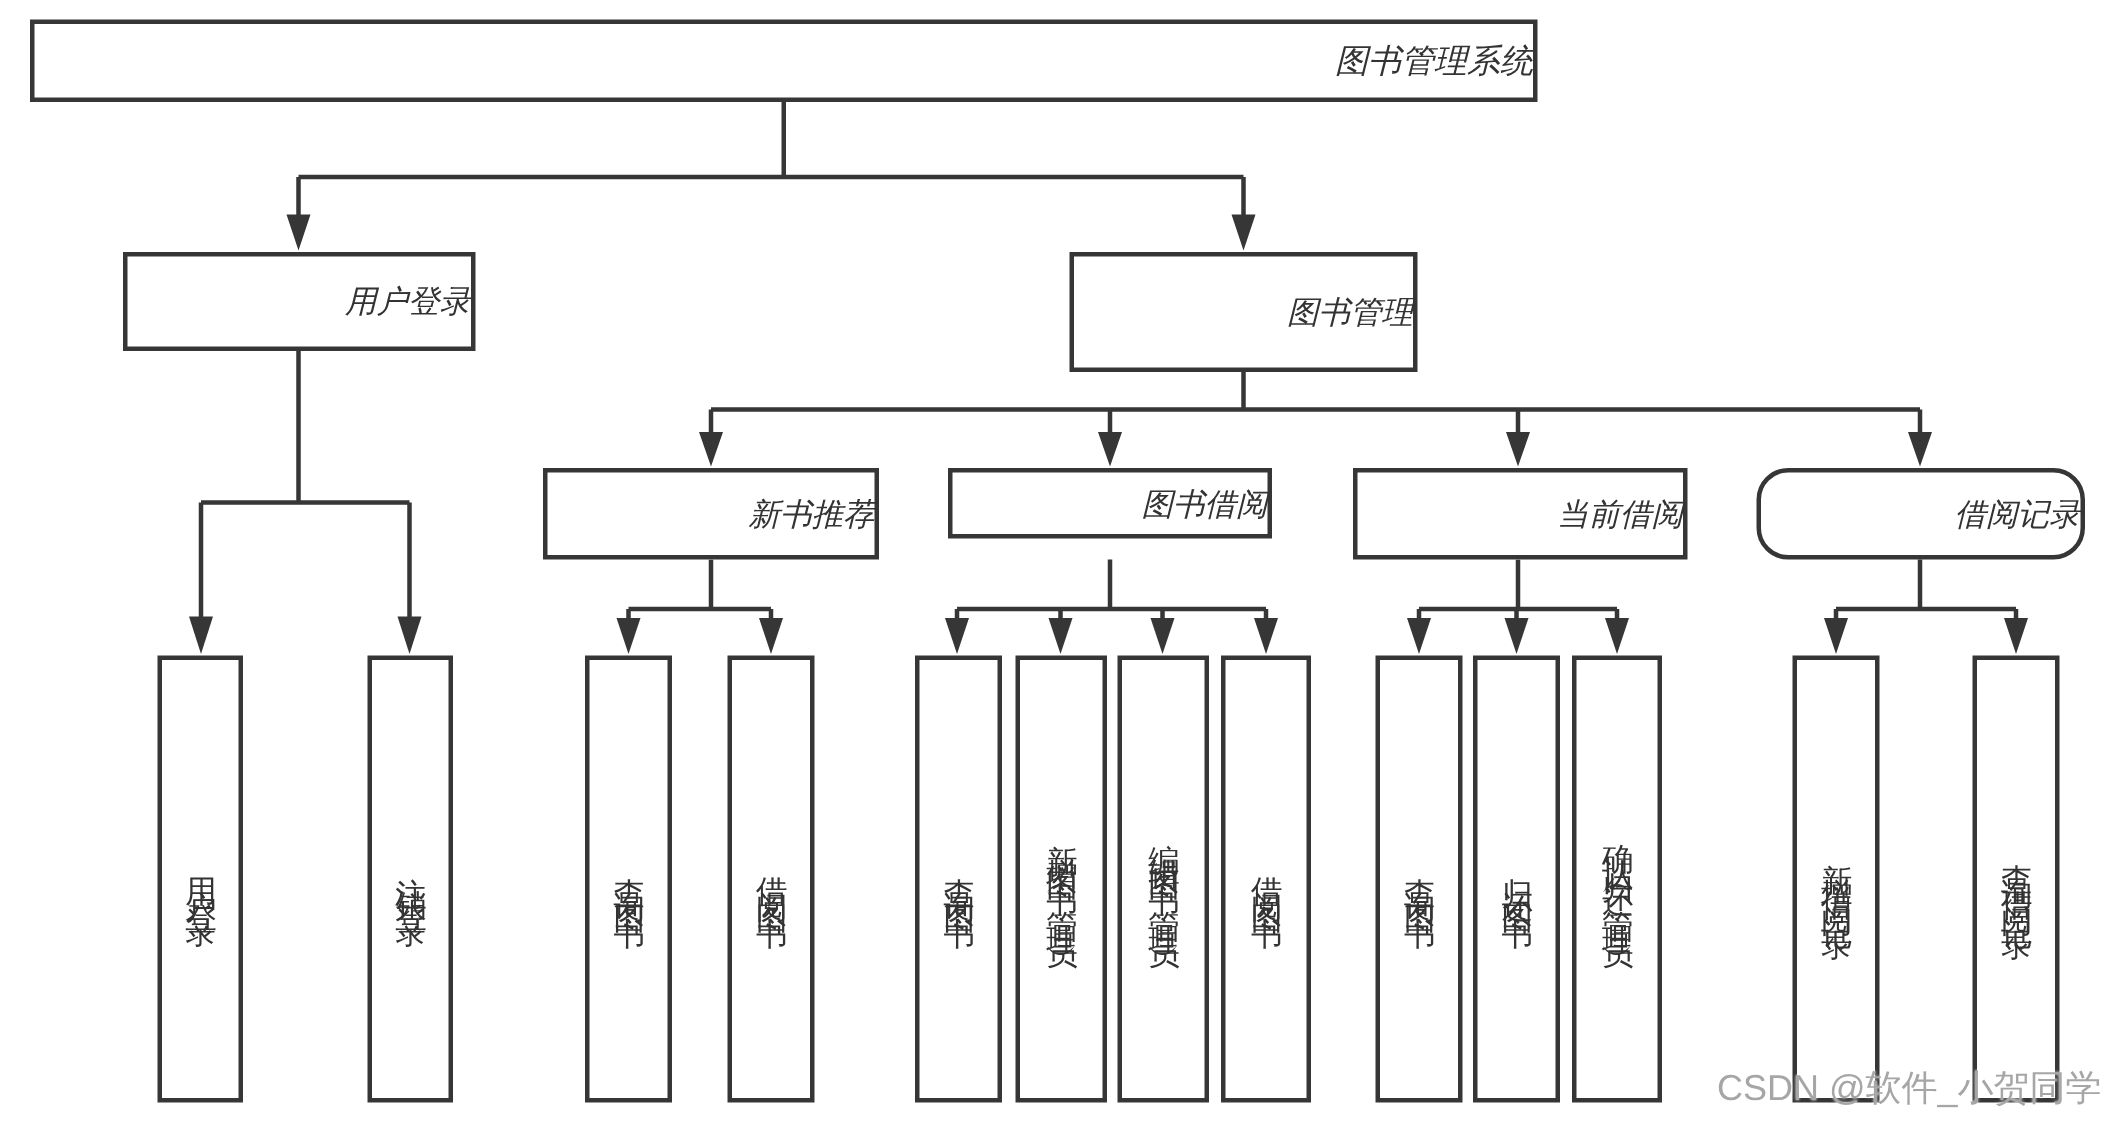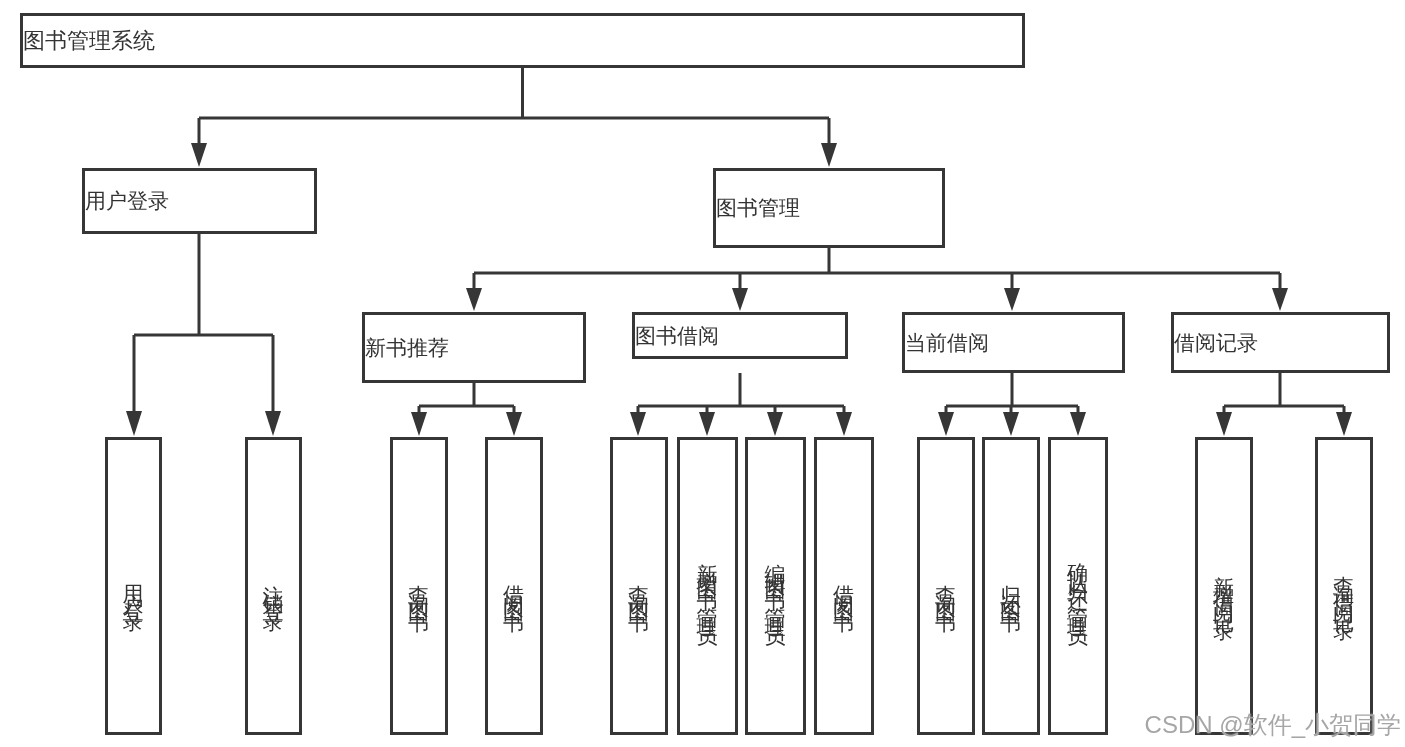--- a/index.html
+++ b/index.html
@@ -22,25 +22,26 @@
     width:1405px;height:747px;
     pointer-events:none;
   }
   .hbox{
     position:absolute;
     box-sizing:border-box;
     border:3px solid var(--line);
     background:#ffffff;
     display:flex;
     align-items:center;
-    justify-content:flex-start;
+    justify-content:flex-end;
     color:var(--text);
     font-size:21px;
     z-index:2;
     white-space:nowrap;
+    font-style:italic;
   }
   .root{font-size:22px;}
   .vbox{
     position:absolute;
     box-sizing:border-box;
     border:3px solid var(--line);
     background:#ffffff;
     display:flex;
     align-items:center;
     justify-content:center;
@@ -64,24 +65,24 @@
     white-space:nowrap;
     text-shadow:0 0 2px #ffffff;
     margin-top:32px;
   }
 
   
   #root-node      {left:20px;  top:13px;  width:1005px; height:55px;}
   #node-user-login{left:82px;  top:168px; width:235px;  height:66px;}
   #node-book-mgmt {left:713px; top:168px; width:232px;  height:80px;}
 
-  #node-new-book  {left:362px; top:312px; width:224px;  height:71px;}
+  #node-new-book  {left:362px; top:312px; width:224px;  height:61px;}
   #node-borrowing {left:632px; top:312px; width:216px;  height:47px;}
   #node-current   {left:902px; top:312px; width:223px;  height:61px;}
-  #node-records   {left:1171px;top:312px; width:219px;  height:61px;}
+  #node-records   {left:1171px;top:312px; width:219px;  height:61px;border-radius:21px;}
 
   .leaf{top:437px;height:298px;}
   #leaf-ul1{left:105px; width:57px;}
   #leaf-ul2{left:245px; width:57px;}
   #leaf-nb1{left:390px; width:58px;}
   #leaf-nb2{left:485px; width:58px;}
   #leaf-jb1{left:610px; width:58px;}
   #leaf-jb2{left:677px; width:61px;}
   #leaf-jb3{left:745px; width:61px;}
   #leaf-jb4{left:814px; width:60px;}

